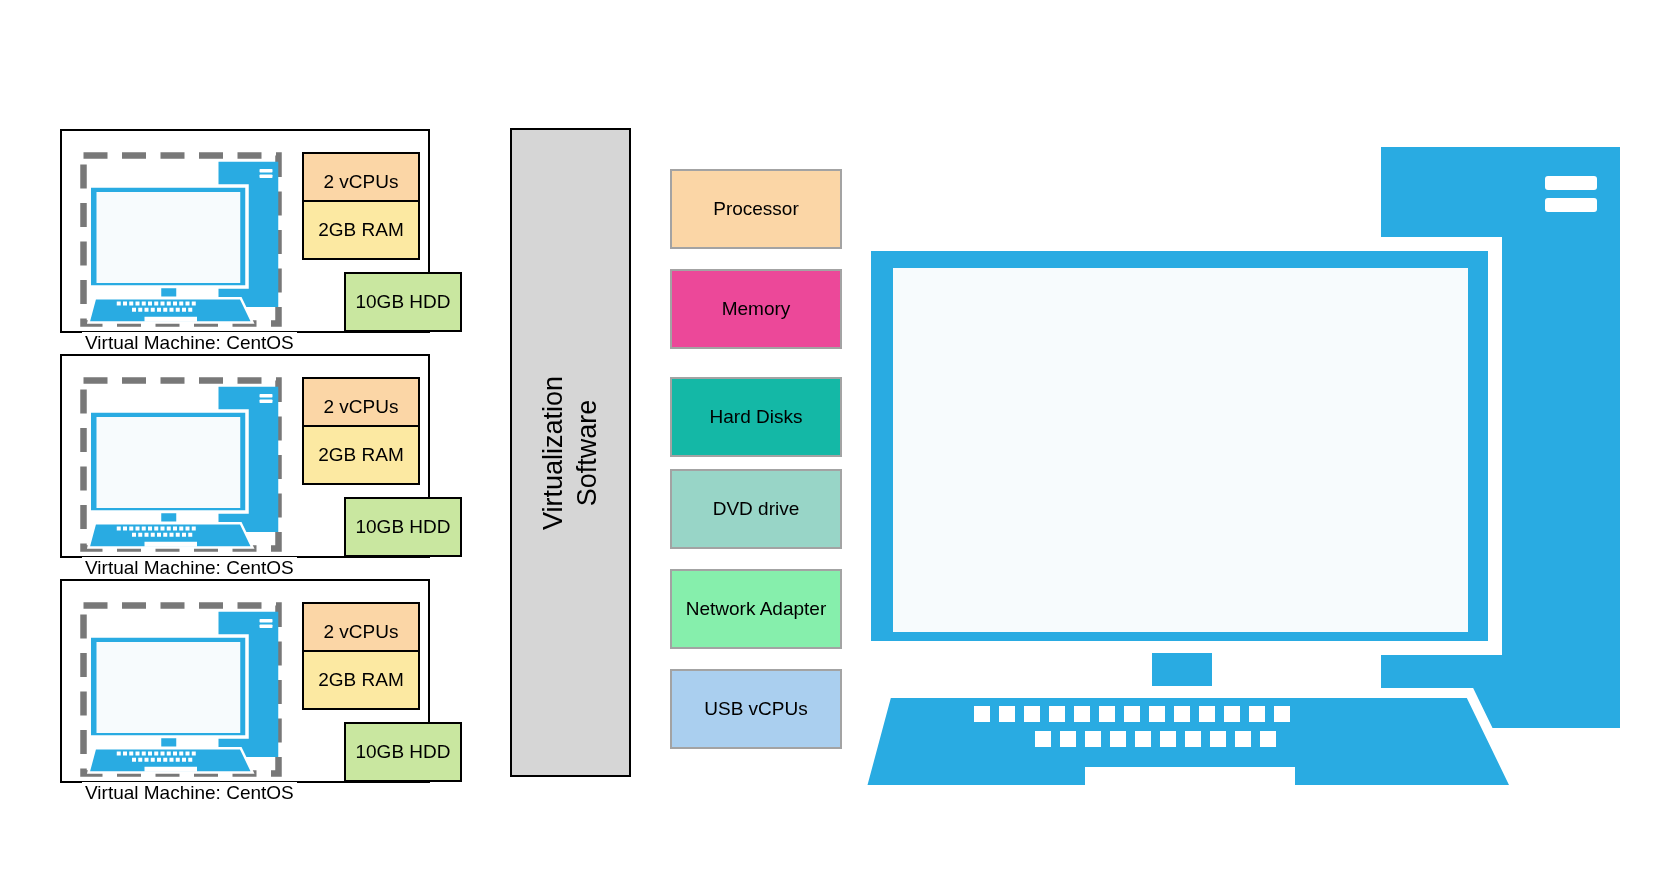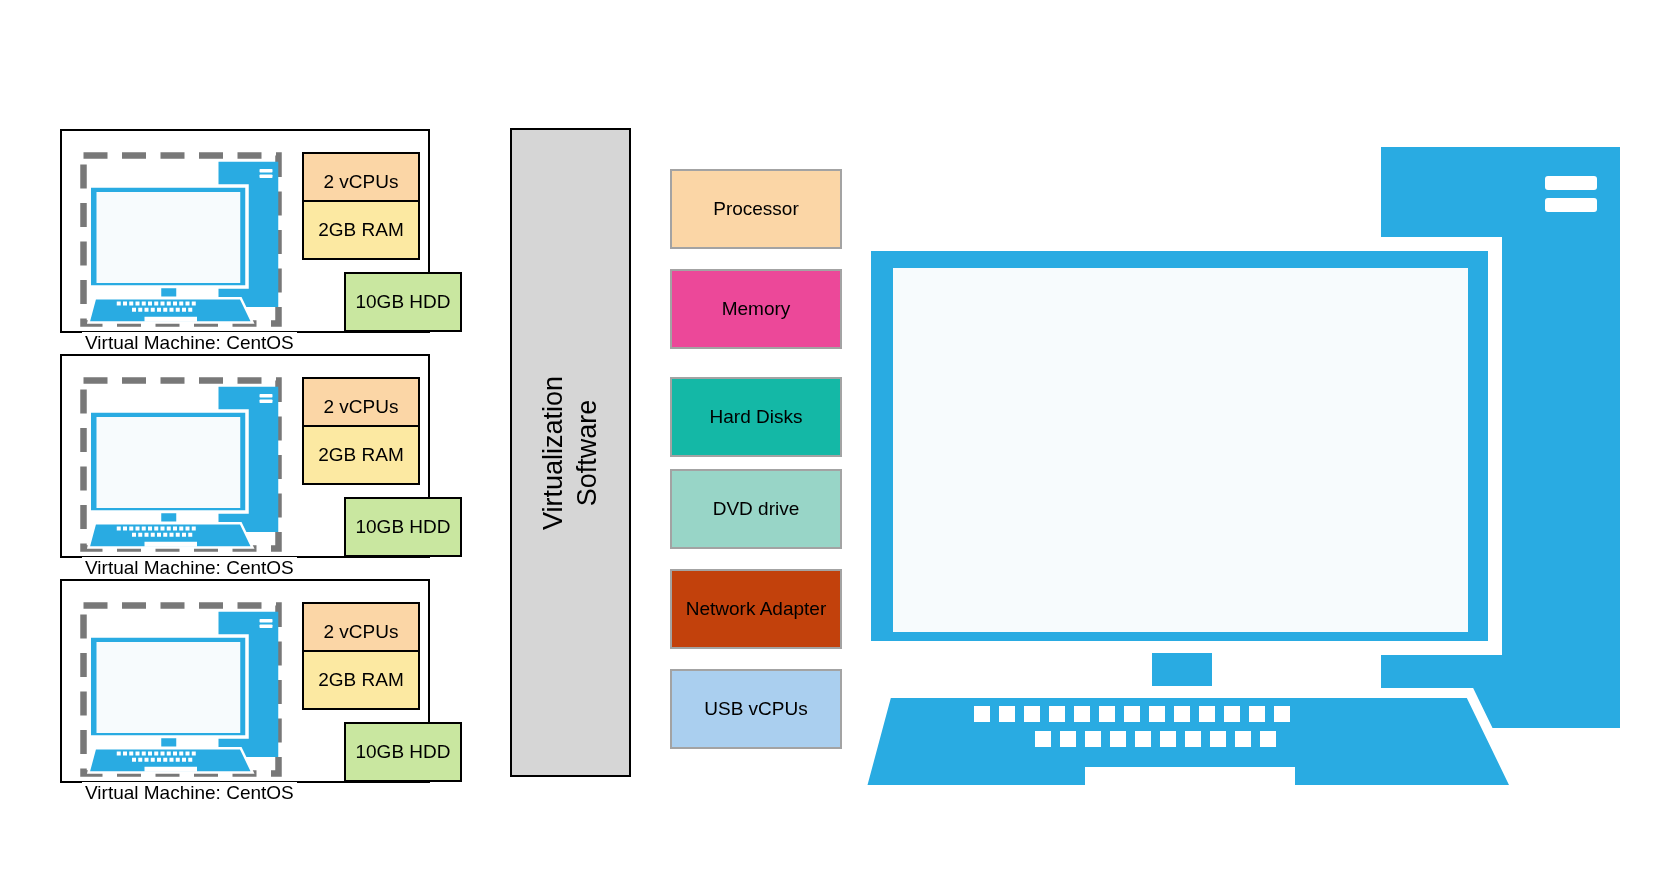--- a/index.html
+++ b/index.html
@@ -177,21 +177,21 @@
   </div>
 
   <div class="component-box" style="top: 377px; background: #14b8a6;">
     <span class="component-label">Hard Disks</span>
   </div>
 
   <div class="component-box" style="top: 469px; background: rgb(152, 213, 199);">
     <span class="component-label">DVD drive</span>
   </div>
 
-  <div class="component-box" style="top: 569px; background: #c2410c;">
+  <div class="component-box" style="top: 569px; background: #86efac;">
     <span class="component-label">Network Adapter</span>
   </div>
 
   <div class="component-box" style="top: 669px; background: rgb(170, 207, 239);">
     <span class="component-label">USB vCPUs</span>
   </div>
 </div>
 
   <svg class="big-pc" viewBox="855 140 770 658">
     <use href="#pc-icon"></use>

